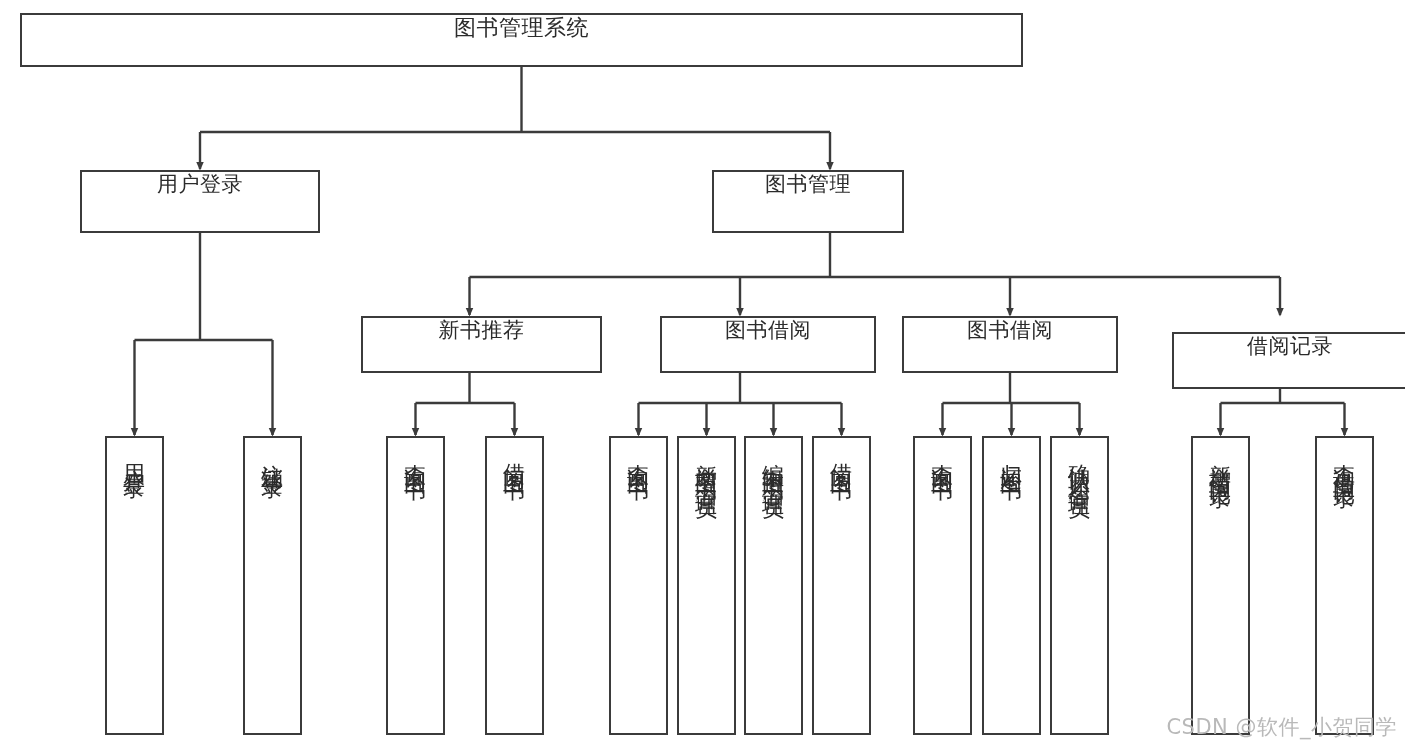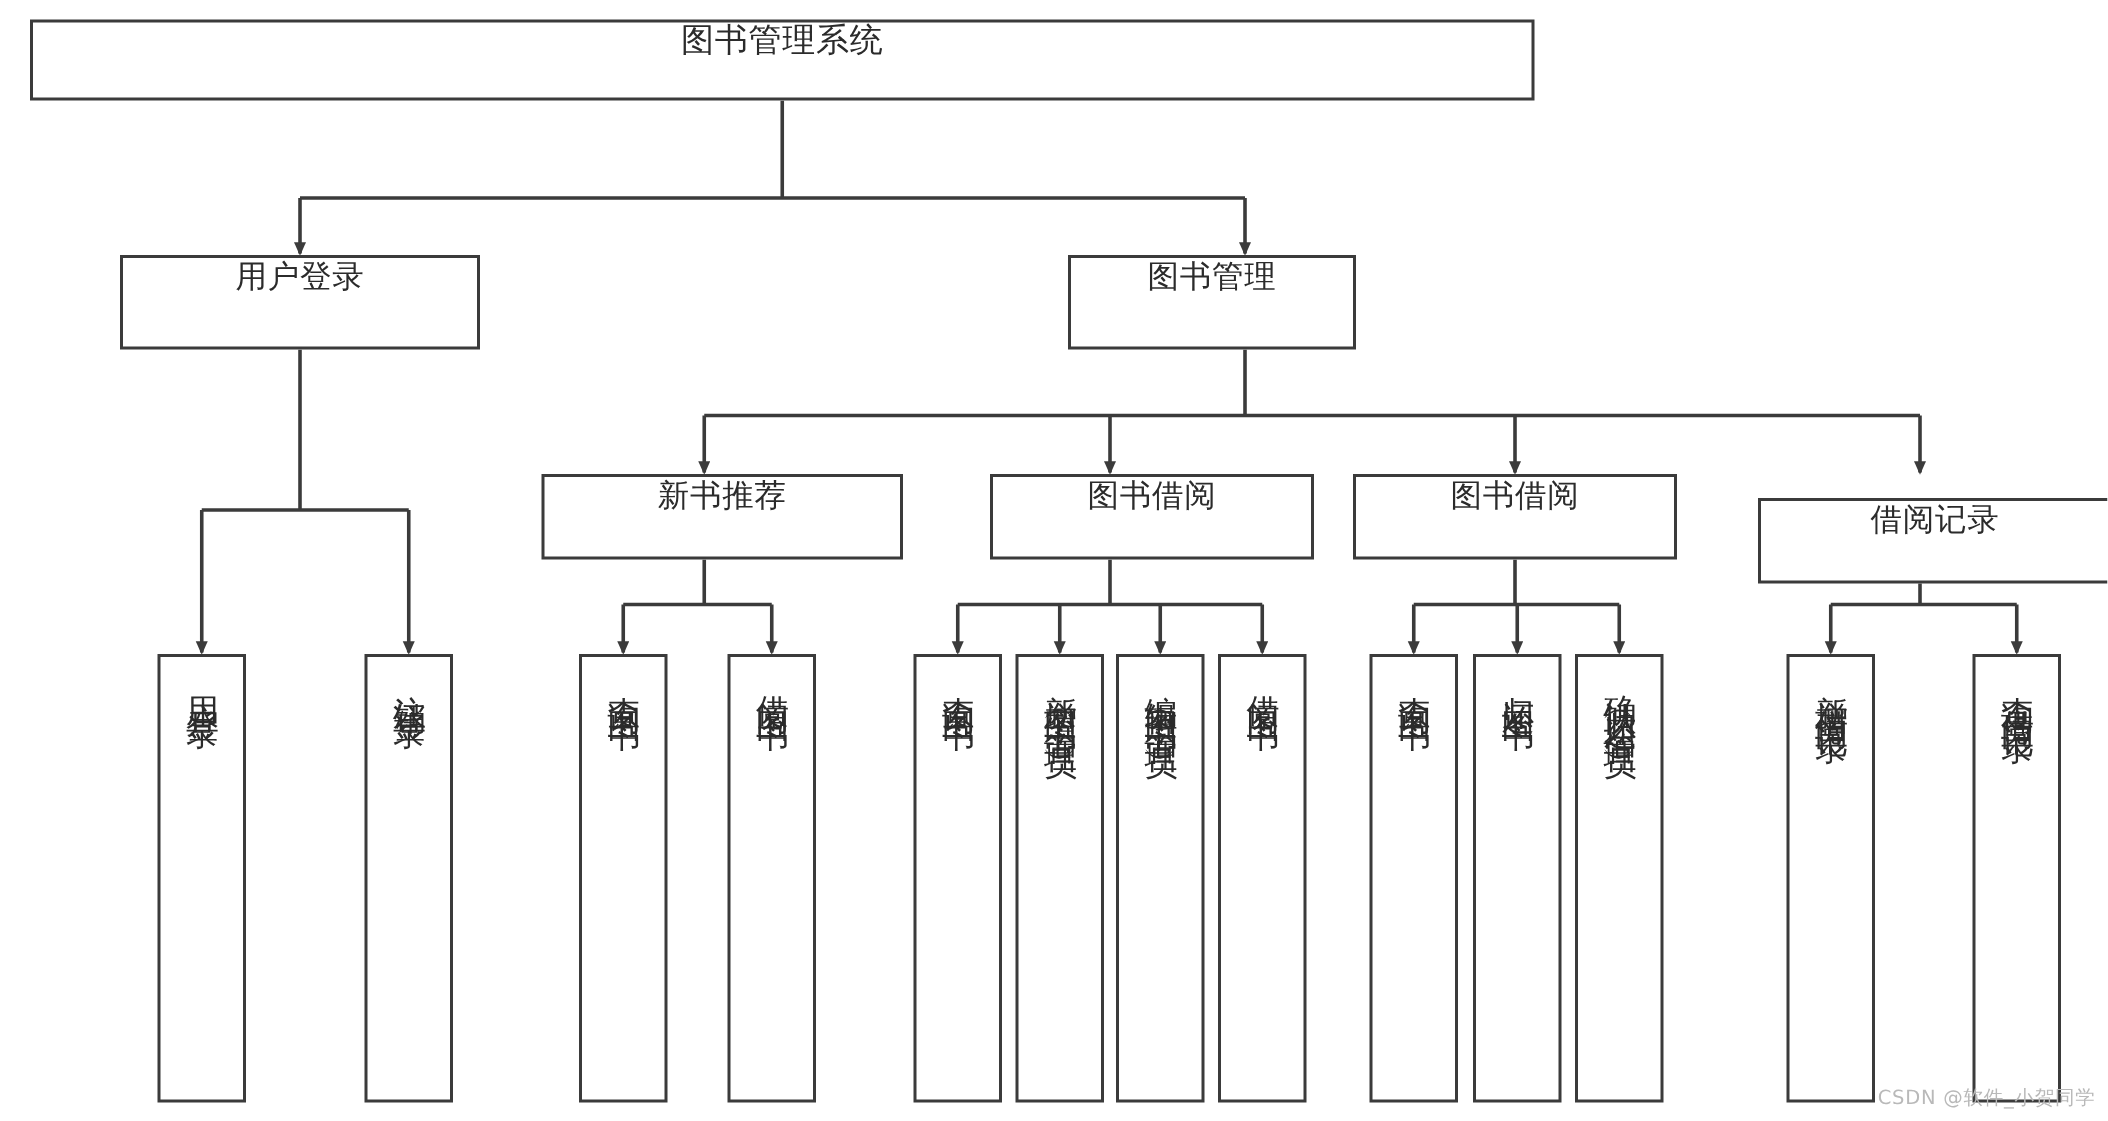--- a/index.html
+++ b/index.html
@@ -62,21 +62,21 @@
     font-size: 22px;
     line-height: 1.05;
     letter-spacing: 5px;
     white-space: nowrap;
     margin-top: 2px;
   }
   .watermark {
     position: absolute;
     right: 8px;
     bottom: 6px;
-    font-size: 13px;
+    font-size: 21px;
     color: #b9b9b9;
     letter-spacing: 0.5px;
     white-space: nowrap;
     font-family: "DejaVu Sans", "Liberation Sans", sans-serif;
   }
 </style>
 </head>
 <body>
 
 <div id="diagram-root">

